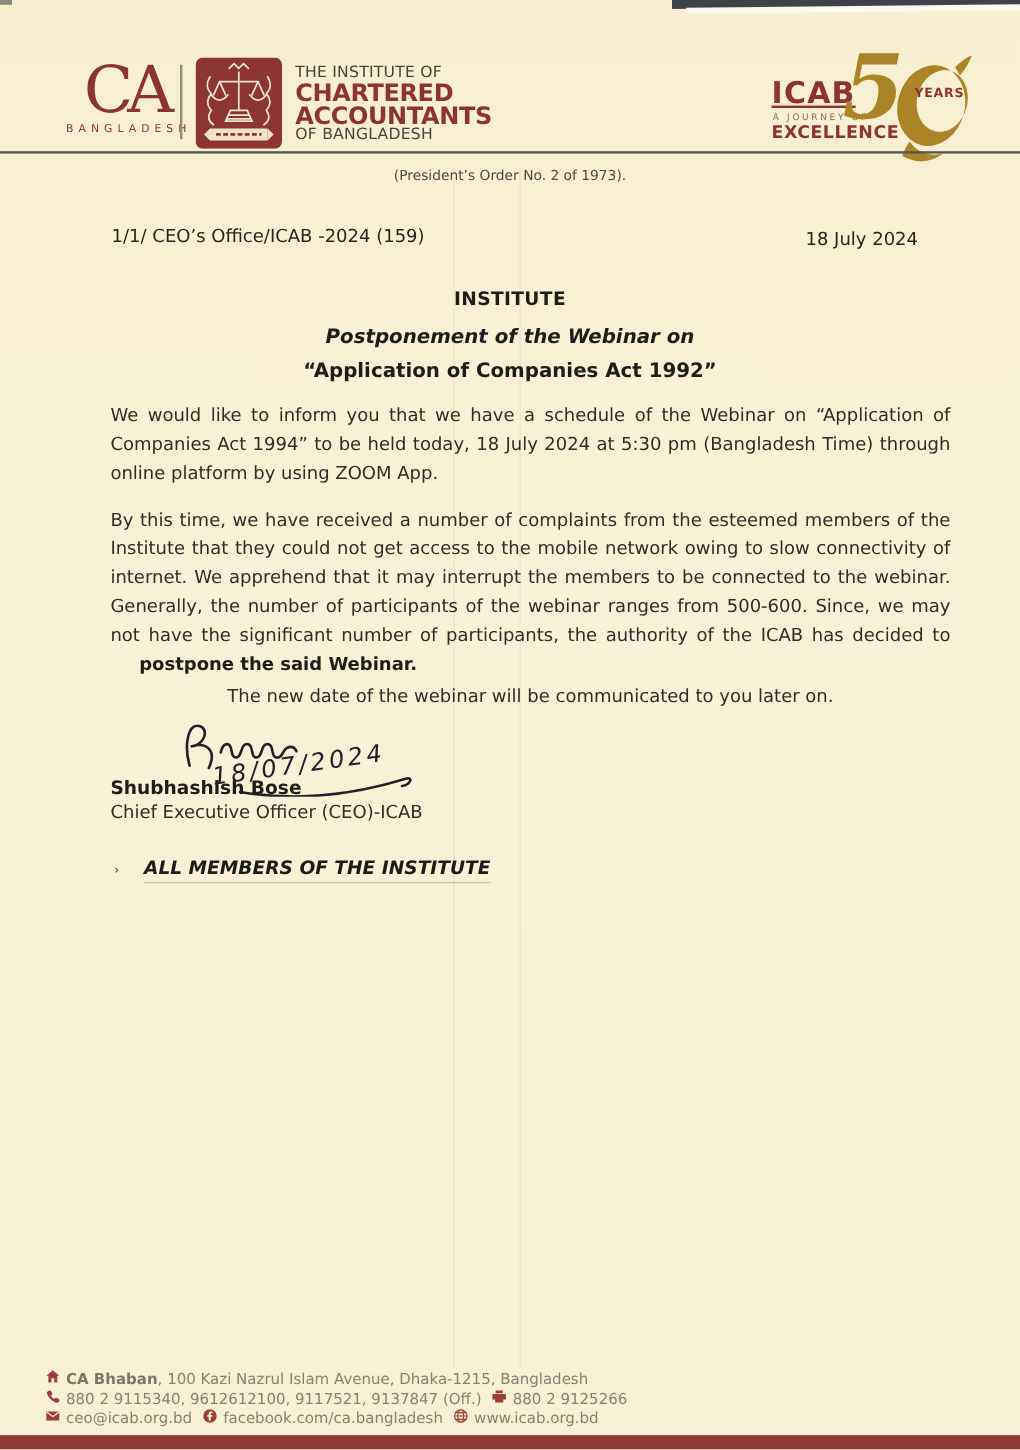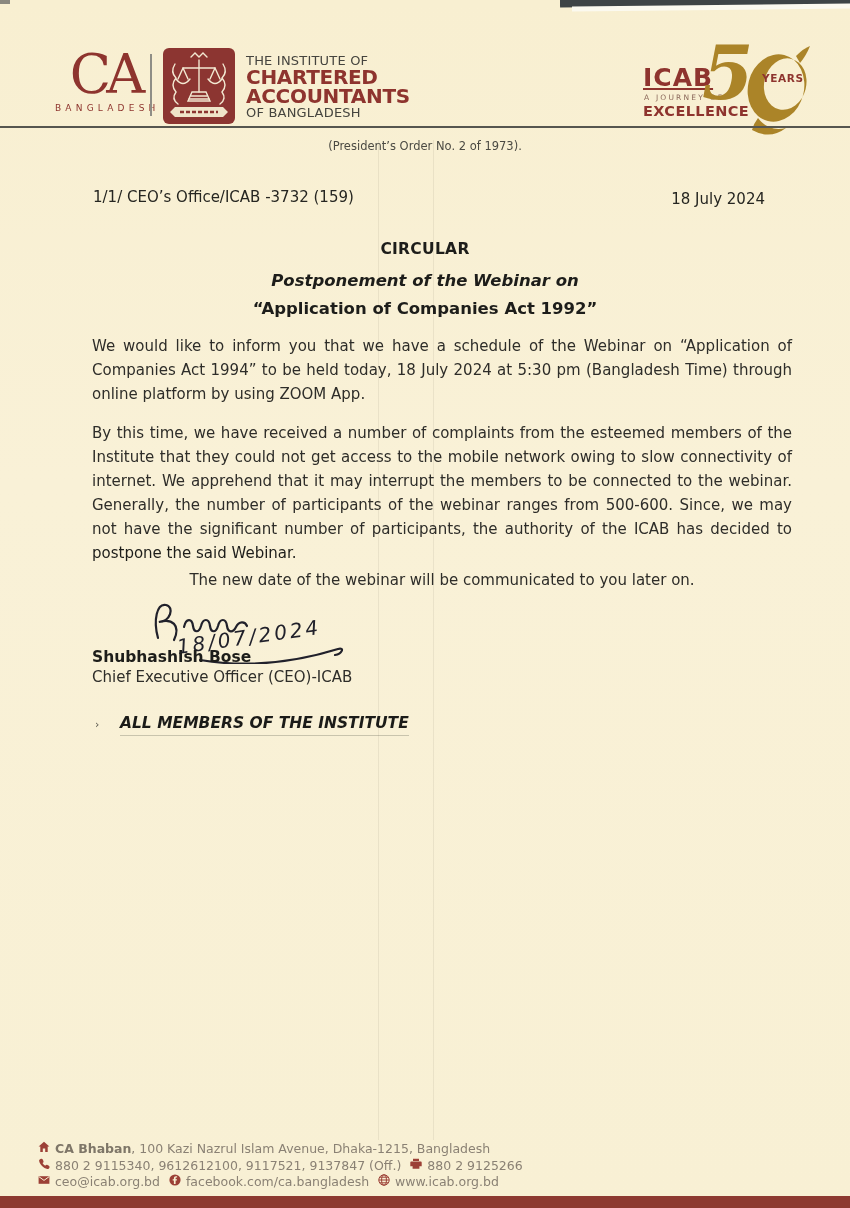--- a/index.html
+++ b/index.html
@@ -44,21 +44,21 @@
   
   .title-label{position:absolute;top:240px;left:0;width:850px;text-align:center;font-size:15.5px;font-weight:bold;color:#1d1d1a;letter-spacing:0.3px;}
   .subject1{position:absolute;top:271px;left:0;width:850px;text-align:center;font-size:16.5px;font-weight:bold;color:#1d1d1a;font-style:italic;}
   .subject2{position:absolute;top:299px;left:0;width:850px;text-align:center;font-size:16.5px;font-weight:bold;color:#1d1d1a;}
 
   
   .para{position:absolute;left:92px;width:700px;font-size:15px;line-height:24px;text-align:justify;color:#2e2d29;}
   .para-1{top:334px;}
   .para-2{top:421px;}
   .para-3{top:568px;text-align:center;}
-  .bold-inline{font-weight:normal;color:#1d1d1a;}
+  .bold-inline{font-weight:bold;color:#1d1d1a;margin-left:24px;}
 
   
   .sig{position:absolute;left:138px;top:596px;}
   .sig-name{position:absolute;left:92px;top:648px;font-size:15.5px;font-weight:bold;color:#1d1d1a;}
   .sig-title{position:absolute;left:92px;top:668px;font-size:15px;color:#2e2d29;}
 
   
   .dist{position:absolute;left:95px;top:714px;}
   .dist-bullet{position:absolute;left:0;top:4px;font-size:11px;color:#55544c;}
   .dist-label{position:absolute;left:25px;top:0;font-size:15.5px;font-weight:bold;font-style:italic;color:#1b1b18;white-space:nowrap;border-bottom:1.5px solid rgba(80,78,70,0.28);padding-bottom:3px;}
@@ -131,24 +131,24 @@
       <div class="anniv-years">YEARS</div>
     </div>
   </div>
 
   <div class="header-rule"></div>
 
   <div class="tagline">
     <div>(President’s Order No. 2 of 1973).</div>
   </div>
 
-  <div class="meta-ref">1/1/ CEO’s Office/ICAB -3732 (159)</div>
+  <div class="meta-ref">1/1/ CEO’s Office/ICAB -2024 (159)</div>
   <div class="meta-date">18 July 2024</div>
 
-  <div class="title-label">CIRCULAR</div>
+  <div class="title-label">INSTITUTE</div>
   <div class="subject1">Postponement of the Webinar on</div>
   <div class="subject2">“Application of Companies Act 1992”</div>
 
   <div class="para para-1">We would like to inform you that we have a schedule of the Webinar on “Application of Companies Act 1994” to be held today, 18 July 2024 at 5:30 pm (Bangladesh Time) through online platform by using ZOOM App.</div>
   <div class="para para-2"><span>By this time, we have received a number of complaints from the esteemed members of the Institute that they could not get access to the mobile network owing to slow connectivity of internet. We apprehend that it may interrupt the members to be connected to the webinar. Generally, the number of participants of the webinar ranges from 500-600. Since, we may not have the significant number of participants, the authority of the ICAB has decided to </span><span class="bold-inline">postpone the said Webinar.</span></div>
   <div class="para para-3">The new date of the webinar will be communicated to you later on.</div>
 
   <svg class="sig" width="270" height="68" viewBox="0 0 270 68">
     <g stroke="#21212b" stroke-width="2.2" fill="none" stroke-linecap="round">
       <path d="M20 42 C15 24 19 7 28 9 C37 11 32 26 21 26 C34 22 43 29 36 44"></path>

